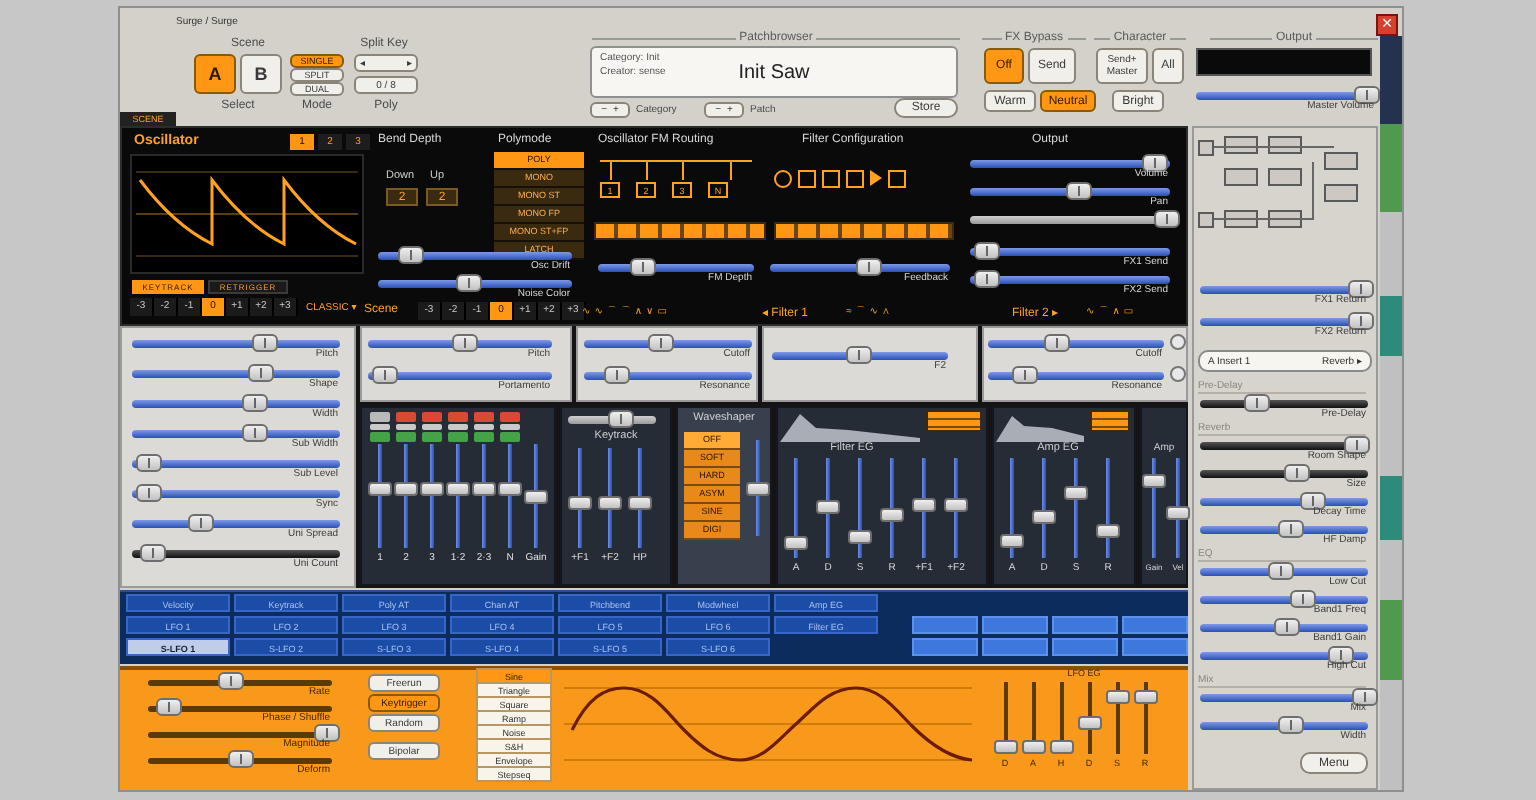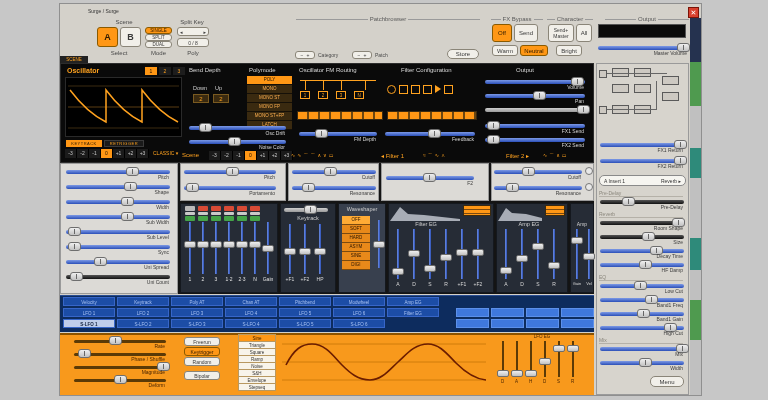--- a/index.html
+++ b/index.html
@@ -92,20 +92,25 @@
   </div>
   <div class="btn" style="left:117px;top:34px;width:32px;height:9px;font-size:5px;">0 / 8</div>
 
   <span class="abs t6" style="left:37px;top:46px;width:44px;text-align:center;">Select</span>
   <span class="abs t6" style="left:85px;top:46px;width:27px;text-align:center;">Mode</span>
   <span class="abs t6" style="left:117px;top:46px;width:32px;text-align:center;">Poly</span>
 
   <div class="hdr" style="left:236px;top:12px;width:184px;">
         <span>Patchbrowser</span>
       </div>
+  <div class="abs" style="left:235px;top:19px;width:184px;height:26px;background:#f7f6f3;border:1px solid #8f8f8f;border-radius:3px;box-sizing:border-box;">
+    <span class="abs" style="left:4px;top:2px;font-size:5px;color:#555;">Category: Init</span>
+    <span class="abs" style="left:4px;top:9px;font-size:5px;color:#555;">Creator: sense</span>
+    <span class="abs" style="left:0;right:0;top:7px;text-align:center;font-size:10px;color:#222;">Init Saw</span>
+  </div>
   <div class="btn" style="left:235px;top:47px;width:20px;height:8px;font-size:5px;gap:3px;">
     <span>−</span>
         <span>+</span>
   </div>
   <span class="abs t5" style="left:258px;top:48px;">Category</span>
   <div class="btn" style="left:292px;top:47px;width:20px;height:8px;font-size:5px;gap:3px;">
     <span>−</span>
         <span>+</span>
   </div>
   <span class="abs t5" style="left:315px;top:48px;">Patch</span>

